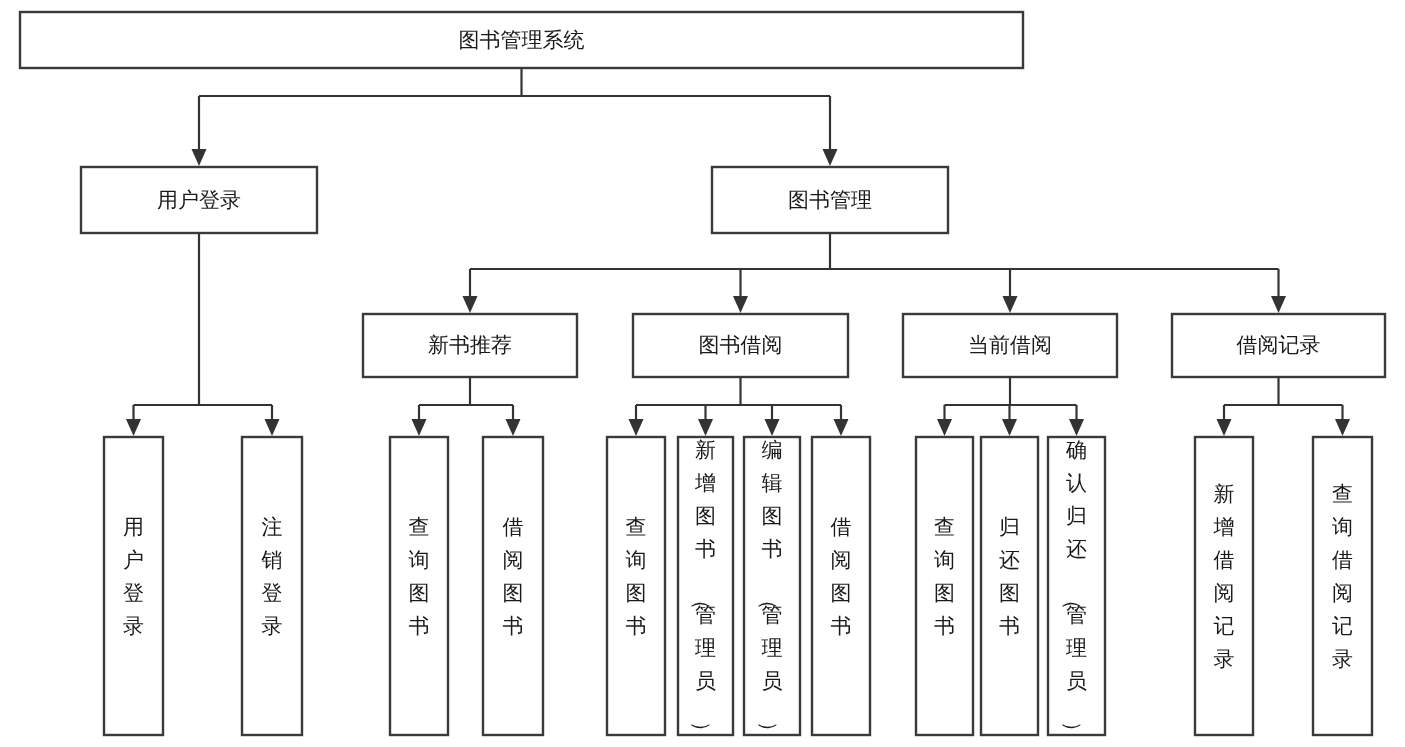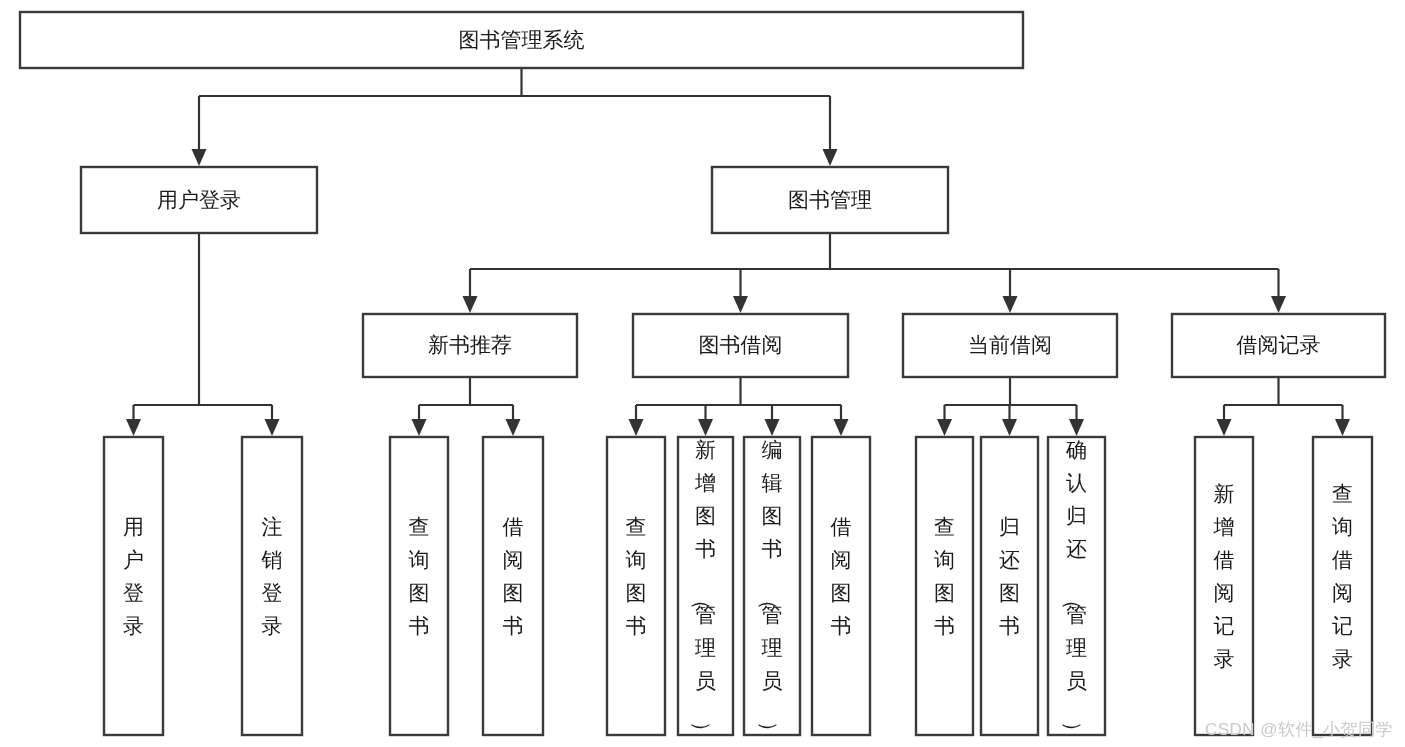--- a/index.html
+++ b/index.html
@@ -209,14 +209,13 @@
         <g>
           <rect class="node-box" x="1195" y="437" width="58" height="298"></rect>
           <text class="node-label-v-stack" x="1224" y="501" font-size="21" font-family="&quot;Liberation Sans&quot;, sans-serif" fill="#1a1a1a" text-anchor="middle"><tspan x="1224" dy="0">新</tspan><tspan x="1224" dy="33">增</tspan><tspan x="1224" dy="33">借</tspan><tspan x="1224" dy="33">阅</tspan><tspan x="1224" dy="33">记</tspan><tspan x="1224" dy="33">录</tspan></text>
         </g>
         <g>
           <rect class="node-box" x="1313" y="437" width="59" height="298"></rect>
           <text class="node-label-v-stack" x="1342.5" y="501" font-size="21" font-family="&quot;Liberation Sans&quot;, sans-serif" fill="#1a1a1a" text-anchor="middle"><tspan x="1342.5" dy="0">查</tspan><tspan x="1342.5" dy="33">询</tspan><tspan x="1342.5" dy="33">借</tspan><tspan x="1342.5" dy="33">阅</tspan><tspan x="1342.5" dy="33">记</tspan><tspan x="1342.5" dy="33">录</tspan></text>
         </g>
       </g>
   </svg>
-  <div class="watermark">CSDN @软件_小贺同学</div>
 </div>
 
 </body></html>

